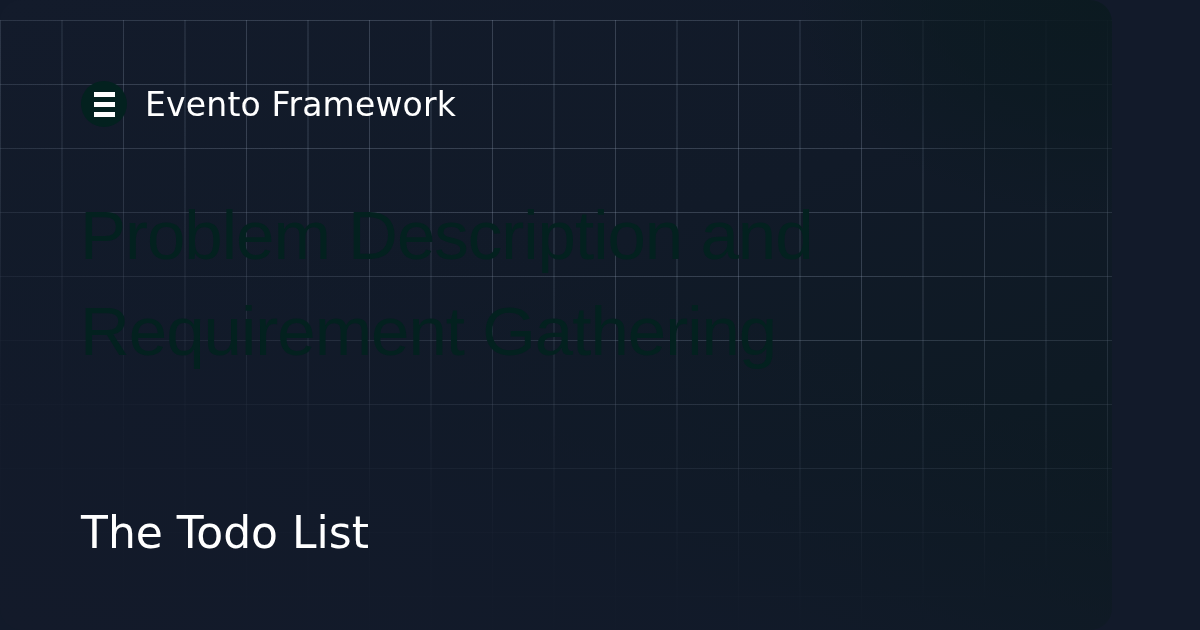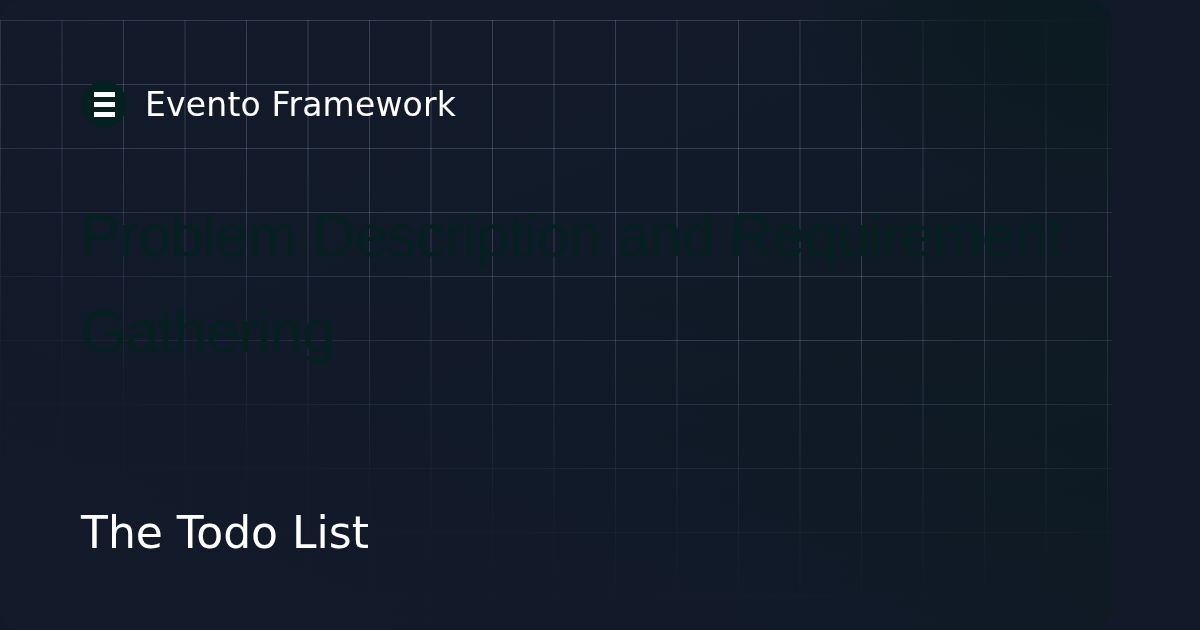--- a/index.html
+++ b/index.html
@@ -80,21 +80,21 @@
       white-space: nowrap;
     }
     .headline {
       position: absolute;
       left: 80px;
       top: 188px;
       width: 1000px;
       margin: 0;
       color: #03211f;
       font-family: "Liberation Sans", sans-serif;
-      font-size: 60px;
+      font-size: 69px;
       font-weight: 400;
       line-height: 96px;
       letter-spacing: -1px;
     }
     .subtitle {
       position: absolute;
       left: 81px;
       top: 507px;
       color: #ffffff;
       font-size: 44px;

